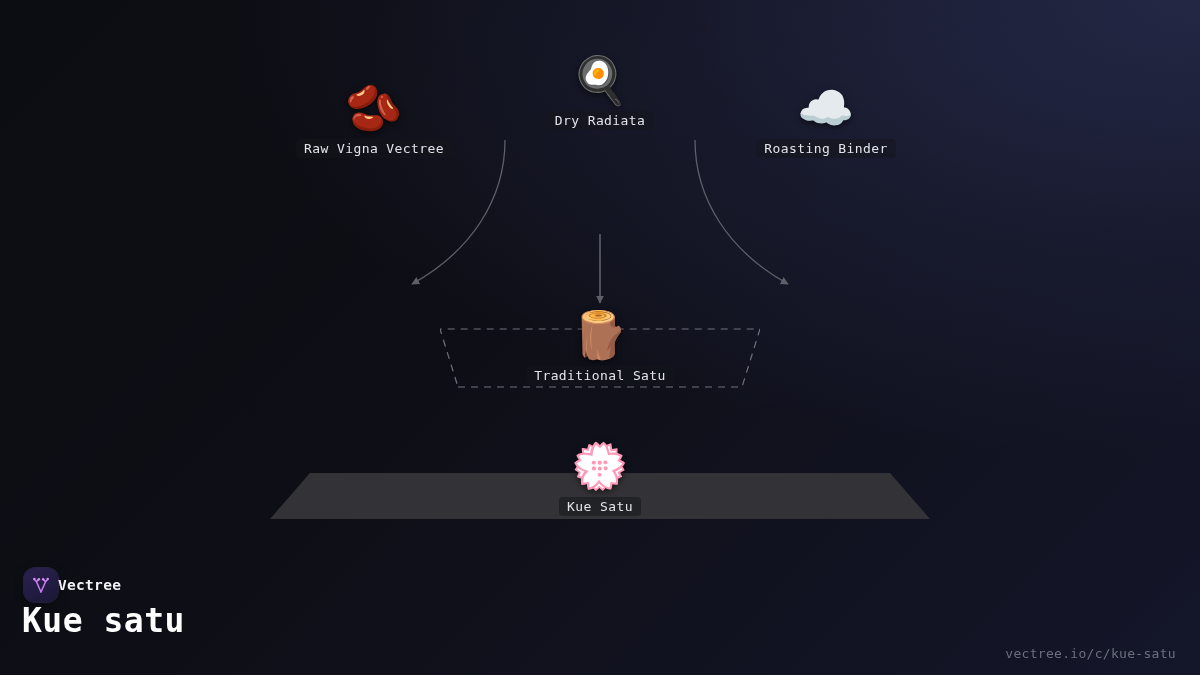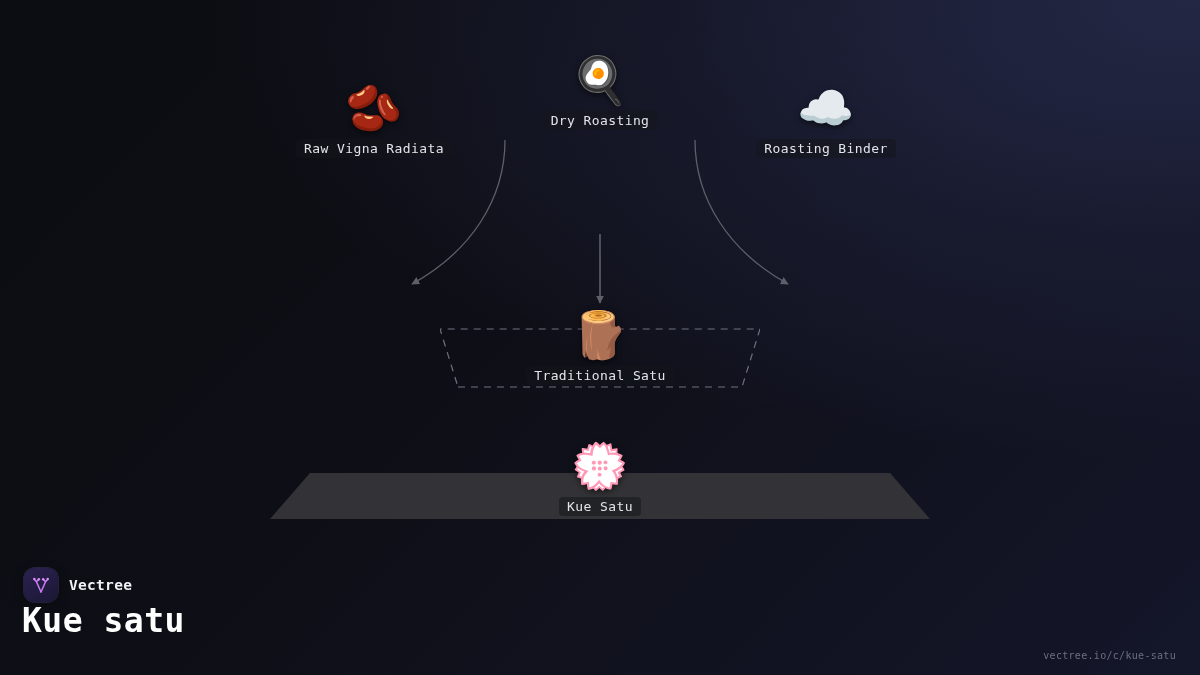--- a/index.html
+++ b/index.html
@@ -74,21 +74,21 @@
   #node-c { left:826px; top:82px; }
 
   
   #footer {
     position:absolute;
     left:0; right:0; bottom:0;
     height:115px;
   }
   #brand {
     position:absolute; left:24px; top:8px;
-    display:flex; align-items:center; gap:11px;
+    display:flex; align-items:center; 
   }
   #brand-mark {
     width:34px; height:34px;
     border-radius:11px;
     background:linear-gradient(150deg,#2b2250 0%,#221c42 55%,#1a1733 100%);
     box-shadow:0 0 0 1px rgba(140,110,220,0.22), 0 2px 8px rgba(0,0,0,0.5);
     display:flex; align-items:center; justify-content:center;
   }
   #brand-name {
     font-size:14.5px;
@@ -99,21 +99,21 @@
   #page-title {
     position:absolute; left:22px; top:41px;
     font-size:33px;
     font-weight:bold;
     color:#ffffff;
     letter-spacing:0.5px;
     line-height:40px;
   }
   #site-url {
     position:absolute; right:24px; bottom:14px;
-    font-size:10px;
+    font-size:13px;
     color:#6b6f7d;
     letter-spacing:0.3px;
   }
 </style>
 </head>
 <body>
 
 <div id="stage">
 
   <div id="graph">
@@ -135,26 +135,26 @@
     <svg class="plane plane-dashed" viewBox="0 0 320 68" xmlns="http://www.w3.org/2000/svg">
       <polygon points="18,62 302,62 320,4 0,4" fill="none" stroke="#6e7280" stroke-width="1.2" stroke-dasharray="7 6" transform="translate(0,0) scale(1,1)" style="transform-origin:center"></polygon>
     </svg>
 
     <svg class="plane plane-solid" viewBox="0 0 660 50" xmlns="http://www.w3.org/2000/svg">
       <polygon points="0,48 660,48 620,2 40,2" fill="#333337"></polygon>
     </svg>
 
     <div class="node" id="node-a">
       <span class="glyph">🫘</span>
-      <span class="label">Raw Vigna Radiata</span>
+      <span class="label">Raw Vigna Vectree</span>
     </div>
 
     <div class="node" id="node-b">
       <span class="glyph">🍳</span>
-      <span class="label">Dry Roasting</span>
+      <span class="label">Dry Radiata</span>
     </div>
 
     <div class="node" id="node-c">
       <span class="glyph">☁️</span>
       <span class="label">Roasting Binder</span>
     </div>
 
     <div class="node" id="node-mold">
       <span class="glyph">🪵</span>
       <span class="label">Traditional Satu</span>

